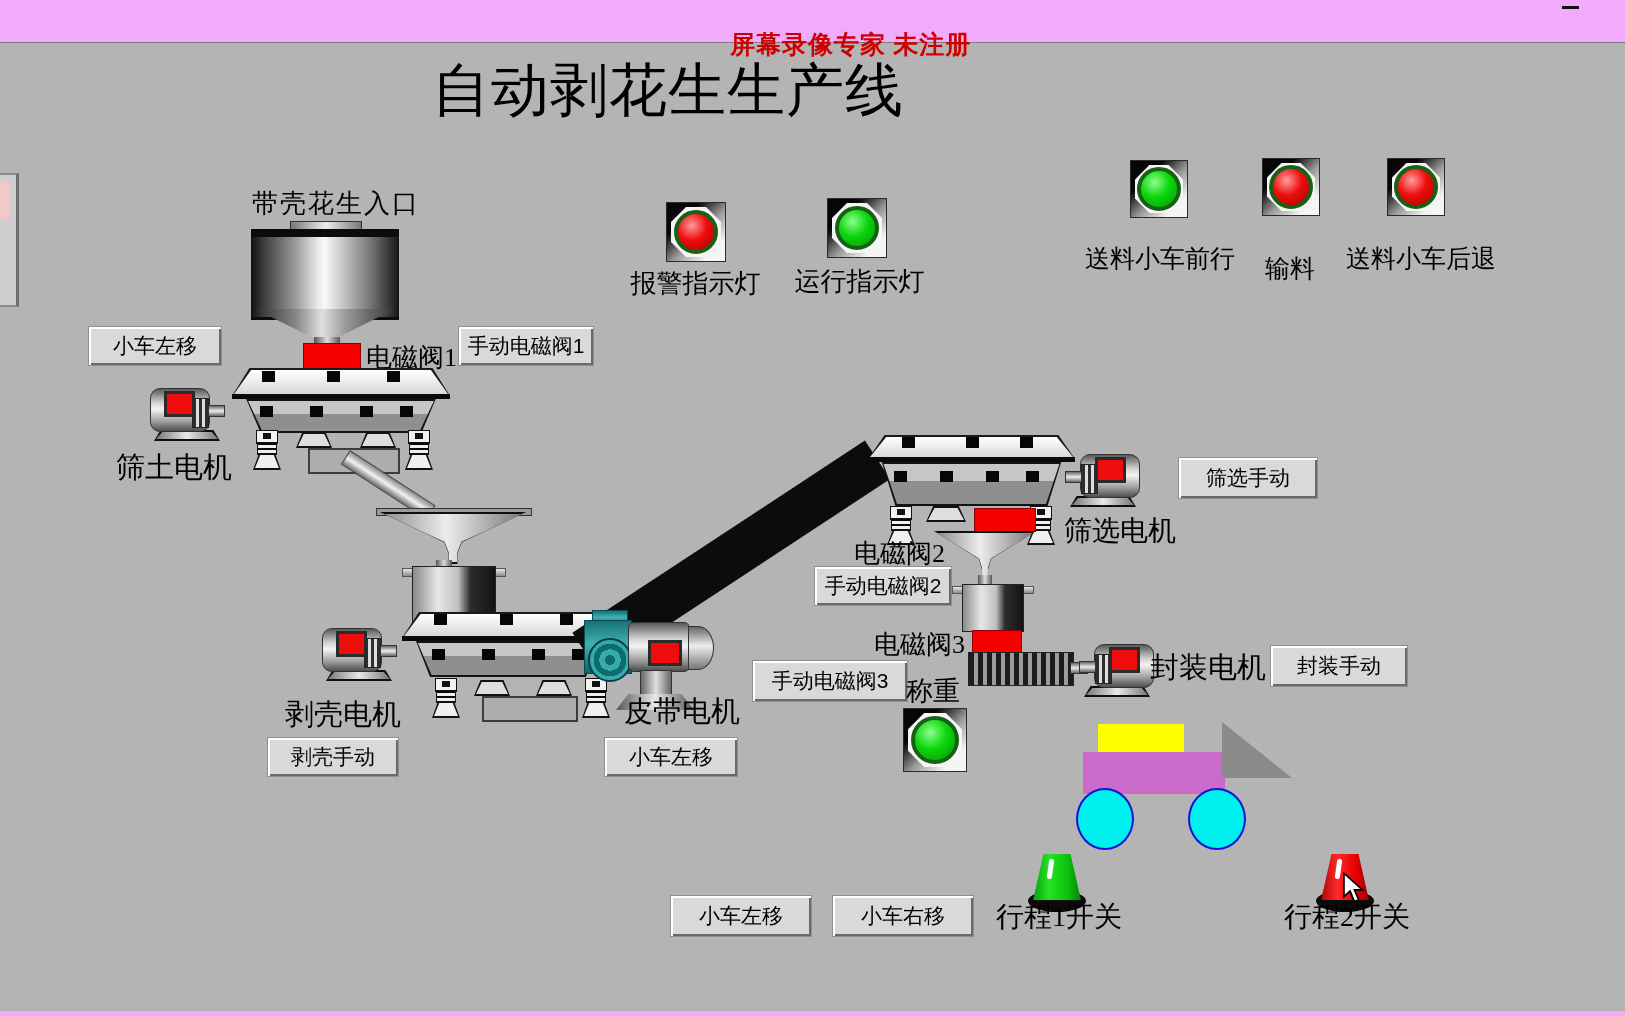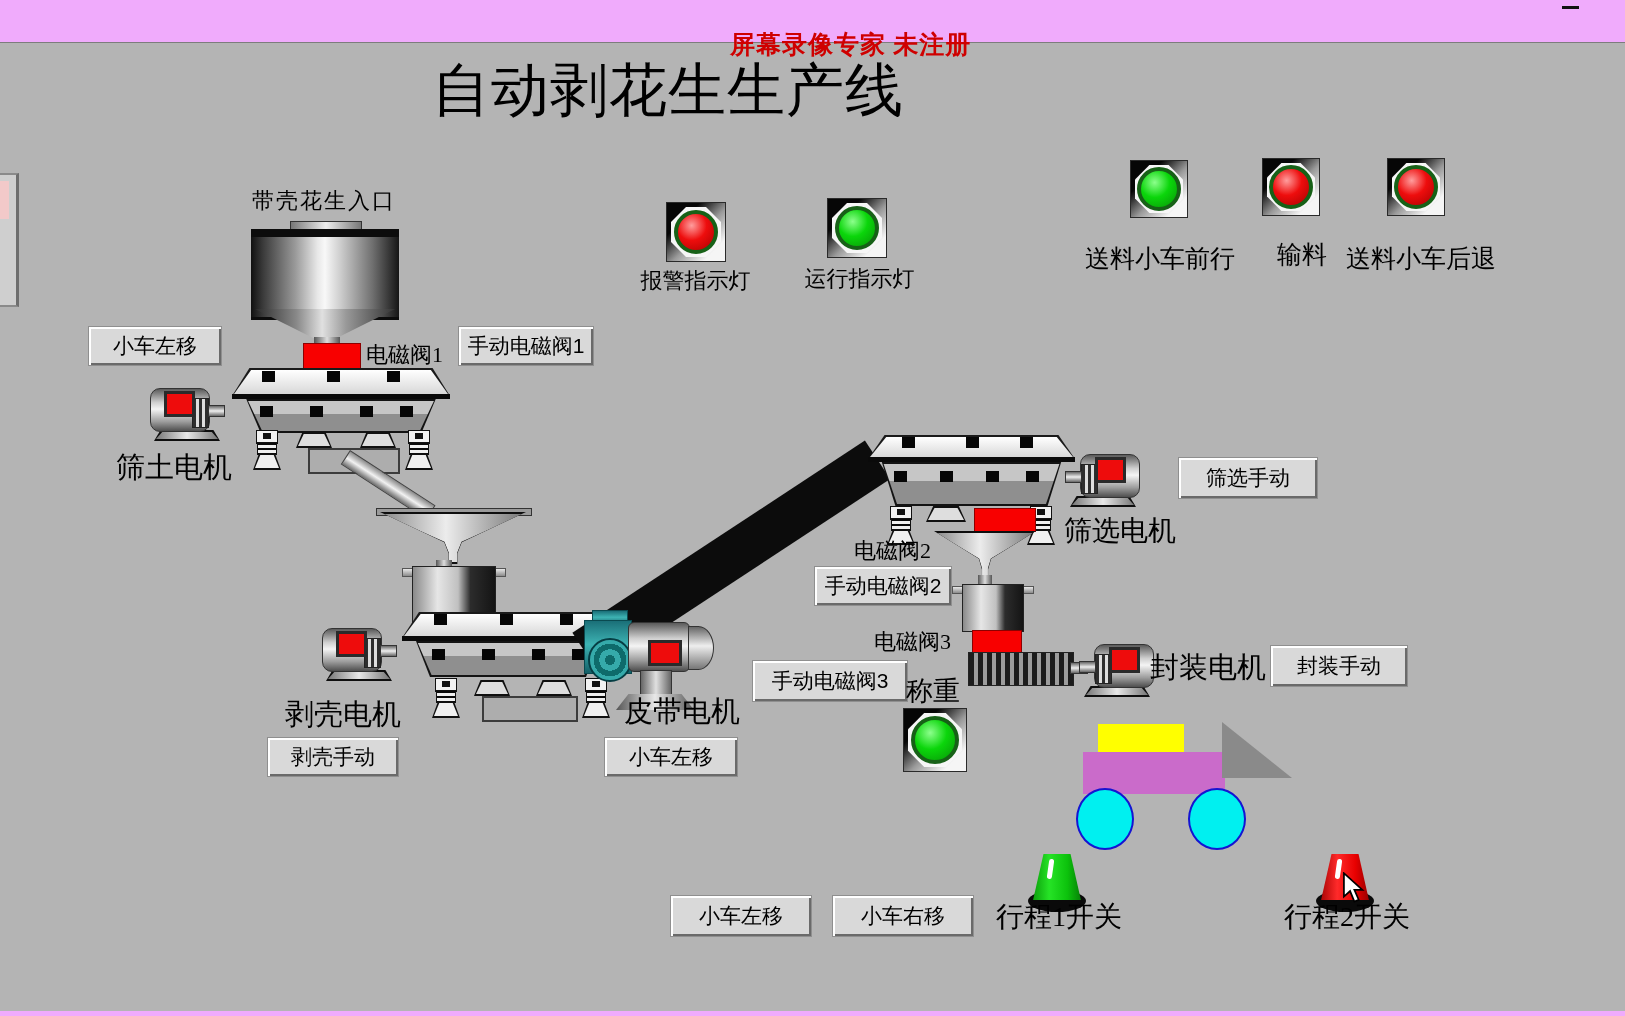--- a/index.html
+++ b/index.html
@@ -10,21 +10,21 @@
   .canvas-bg{left:0;top:42px;width:1625px;height:968px;background:#b4b4b4;border-top:1px solid #7d7d7d;}
   .min-dash{left:1562px;top:6px;width:17px;height:3px;background:#111;}
   .left-panel{left:0;top:173px;width:16px;height:130px;background:#cfcfcf;
               border-top:2px solid #8a8a8a;border-right:3px solid #6e6e6e;border-bottom:2px solid #8a8a8a;}
   .left-panel-pink{left:0;top:181px;width:9px;height:38px;background:#f2c9c9;}
   
   .lbl{position:absolute;white-space:nowrap;color:#000;}
   .watermark{left:730px;top:28px;font-size:25px;font-weight:bold;color:#cf0000;letter-spacing:1px;}
   .title{left:432px;top:52px;font-size:58px;letter-spacing:1px;}
   .curstep{left:1036px;top:106px;font-size:32px;}
-  .f29{font-size:29px;} .f27{font-size:27px;} .f26{font-size:22px;} .f25{font-size:25px;} .f28{font-size:28px;}
+  .f29{font-size:29px;} .f27{font-size:27px;} .f26{font-size:26px;} .f25{font-size:25px;} .f28{font-size:28px;}
   
   .btn{position:absolute;display:flex;align-items:center;justify-content:center;
        background:#d9d9d9;border:1px solid #8f8f8f;
        box-shadow:inset 2px 2px 0 #ffffff,inset -2px -2px 0 #6a6a6a;
        font-family:"Liberation Sans", sans-serif;font-size:21px;color:#000;cursor:default;}
   
   .pilot{position:absolute;background:linear-gradient(135deg,#060606 0%,#060606 28%,#9a9a9a 55%,#f5f5f5 82%);
          border:1px solid #2a2a2a;}
   .p-face{position:absolute;inset:4px;background:#f6f6f6;
           clip-path:polygon(30% 0,70% 0,100% 30%,100% 70%,70% 100%,30% 100%,0 70%,0 30%);}
@@ -98,21 +98,21 @@
   </div>
   <div class="pilot" style="left:1262px;top:158px;width:56px;height:56px;">
     <div class="p-face"></div>
     <div class="p-led led-red"></div>
   </div>
   <div class="pilot" style="left:1387px;top:158px;width:56px;height:56px;">
     <div class="p-face"></div>
     <div class="p-led led-red"></div>
   </div>
   <div class="lbl f25" style="left:1085px;top:242px;width:146px;text-align:center;">送料小车前行</div>
-  <div class="lbl f25" style="left:1253px;top:238px;width:74px;text-align:right;">输料</div>
+  <div class="lbl f25" style="left:1253px;top:252px;width:74px;text-align:center;">输料</div>
   <div class="lbl f25" style="left:1346px;top:242px;width:146px;text-align:center;">送料小车后退</div>
 
   <div class="pilot" style="left:666px;top:202px;width:58px;height:58px;">
     <div class="p-face"></div>
     <div class="p-led led-red"></div>
   </div>
   <div class="pilot" style="left:827px;top:198px;width:58px;height:58px;">
     <div class="p-face"></div>
     <div class="p-led led-green"></div>
   </div>

